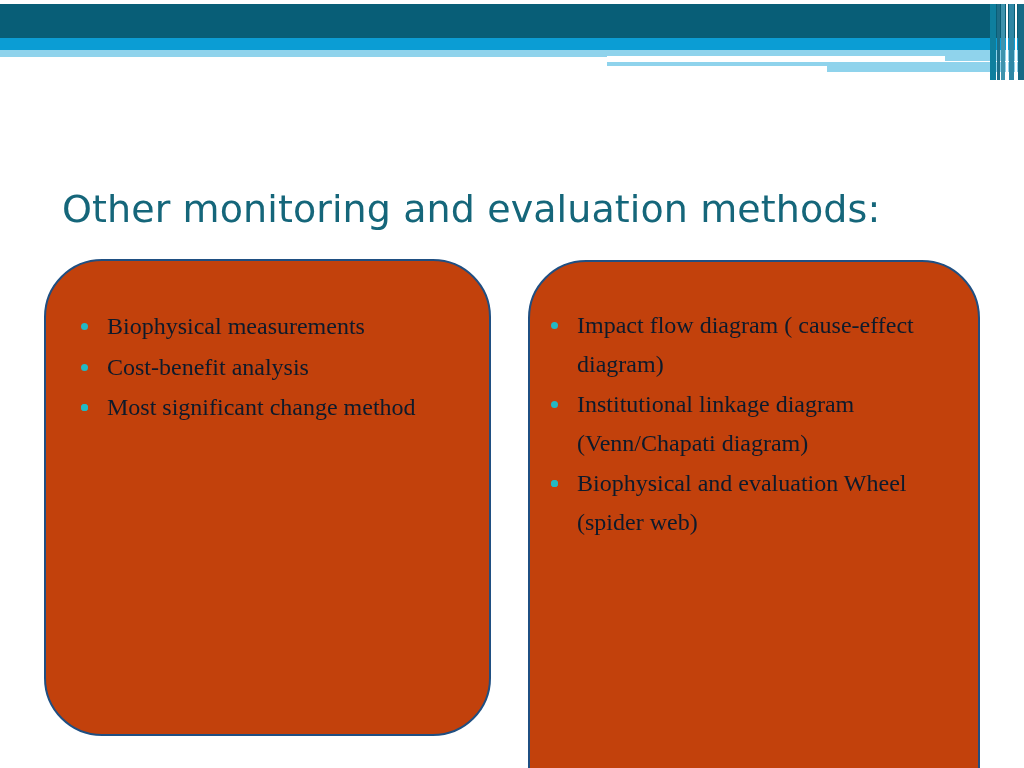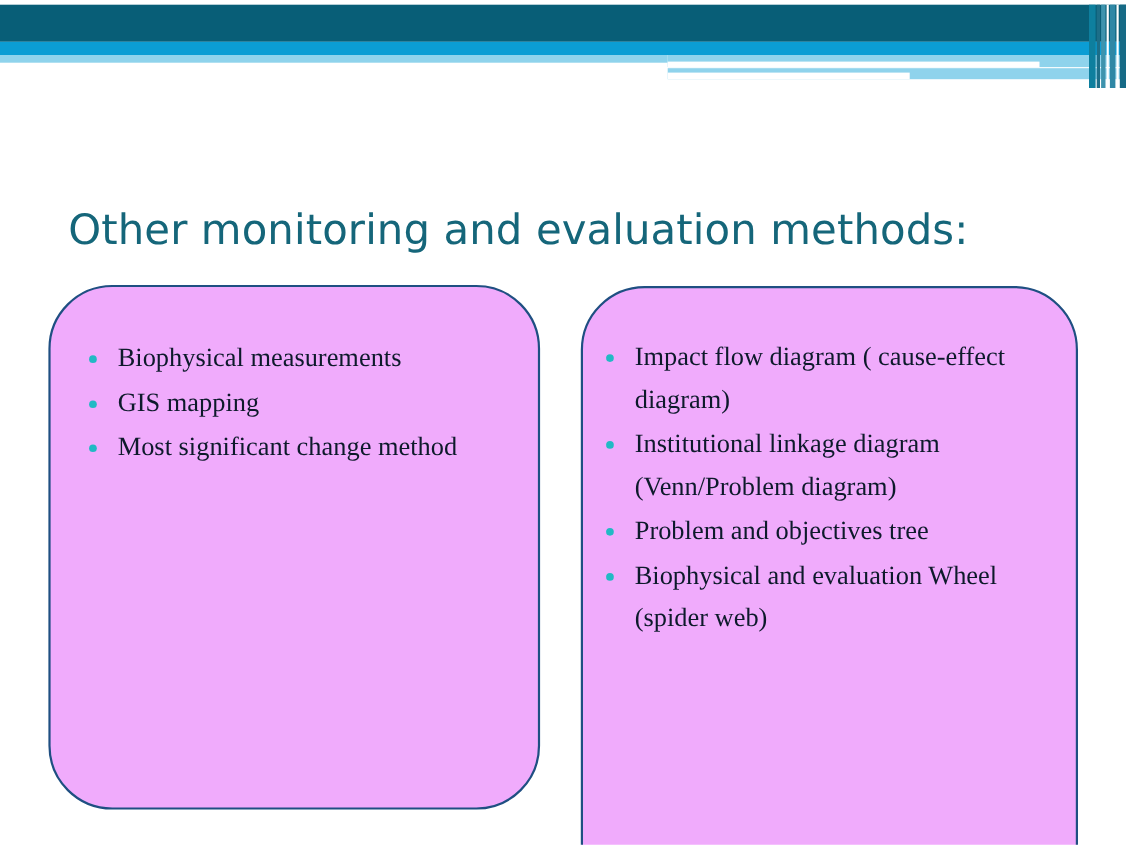--- a/index.html
+++ b/index.html
@@ -112,21 +112,21 @@
     font-weight: 400;
     line-height: 50px;
     color: #15667a;
     letter-spacing: 0.1px;
     white-space: nowrap;
   }
 
   
   .box {
     position: absolute;
-    background: #f0abfc;
+    background: #c2410c;
     border: 2px solid #1f4f82;
     border-radius: 58px;
     box-sizing: border-box;
   }
   .box-left {
     left: 44px;
     top: 255px;
     width: 447px;
     height: 477px;
   }
@@ -195,27 +195,28 @@
         <i style="left: 25px; width: 2px; background: rgb(255, 255, 255);"></i>
         <i style="left: 28px; width: 6px; background: rgb(22, 106, 134);"></i>
       </div>
   </div>
 
   <h1 class="slide-title">Other monitoring and evaluation methods:</h1>
 
   <div class="box box-left">
     <ul class="bullets bullets-left" id="list-left">
         <li class="bullet-item"><span class="bullet-dot" style="background: rgb(34, 185, 196);"></span><span>Biophysical measurements</span></li>
-        <li class="bullet-item"><span class="bullet-dot" style="background: rgb(34, 185, 196);"></span><span>GIS mapping</span></li>
+        <li class="bullet-item"><span class="bullet-dot" style="background: rgb(34, 185, 196);"></span><span>Cost-benefit analysis</span></li>
+        <li class="bullet-item"><span class="bullet-dot" style="background: rgb(34, 185, 196);"></span></li>
         <li class="bullet-item"><span class="bullet-dot" style="background: rgb(34, 185, 196);"></span><span>Most significant change method</span></li>
       </ul>
   </div>
 
   <div class="box box-right">
     <ul class="bullets bullets-right" id="list-right">
         <li class="bullet-item"><span class="bullet-dot" style="background: rgb(34, 185, 196);"></span><span>Impact flow diagram ( cause-effect diagram)</span></li>
-        <li class="bullet-item"><span class="bullet-dot" style="background: rgb(34, 185, 196);"></span><span>Institutional linkage diagram (Venn/Problem diagram)</span></li>
-        <li class="bullet-item"><span class="bullet-dot" style="background: rgb(34, 185, 196);"></span><span>Problem and objectives tree</span></li>
+        <li class="bullet-item"><span class="bullet-dot" style="background: rgb(34, 185, 196);"></span><span>Institutional linkage diagram (Venn/Chapati diagram)</span></li>
+        <li class="bullet-item"><span class="bullet-dot" style="background: rgb(34, 185, 196);"></span></li>
         <li class="bullet-item"><span class="bullet-dot" style="background: rgb(34, 185, 196);"></span><span>Biophysical and evaluation Wheel (spider web)</span></li>
       </ul>
   </div>
 
 </div>
 
 </body></html>

